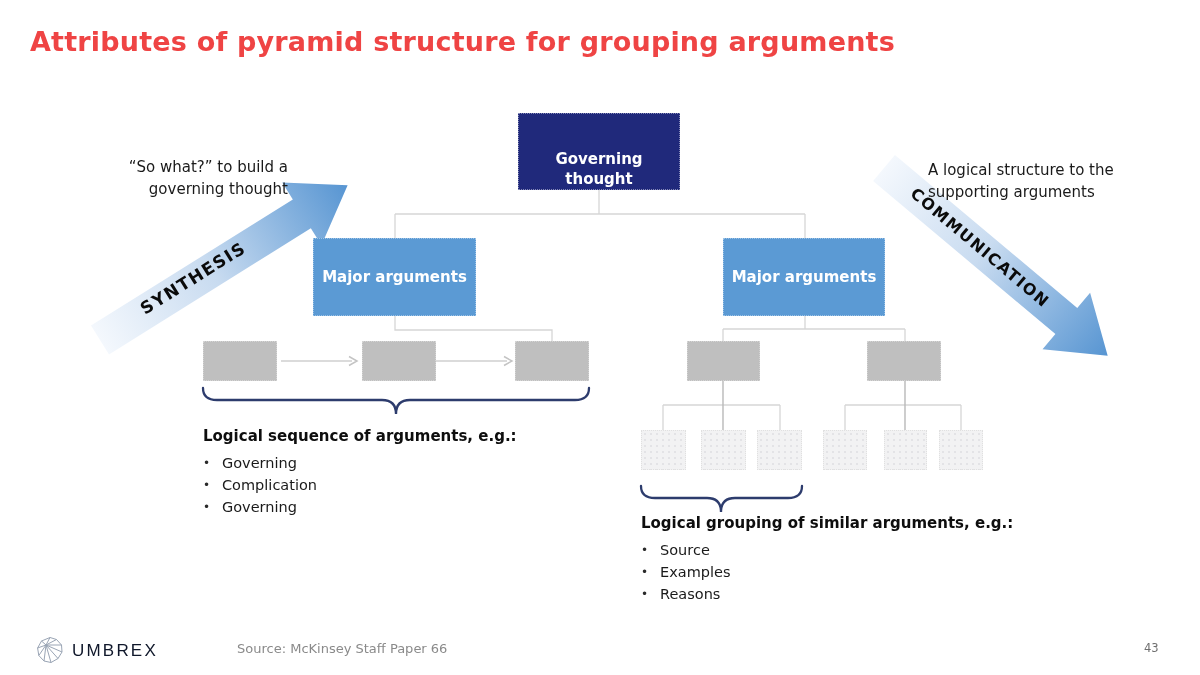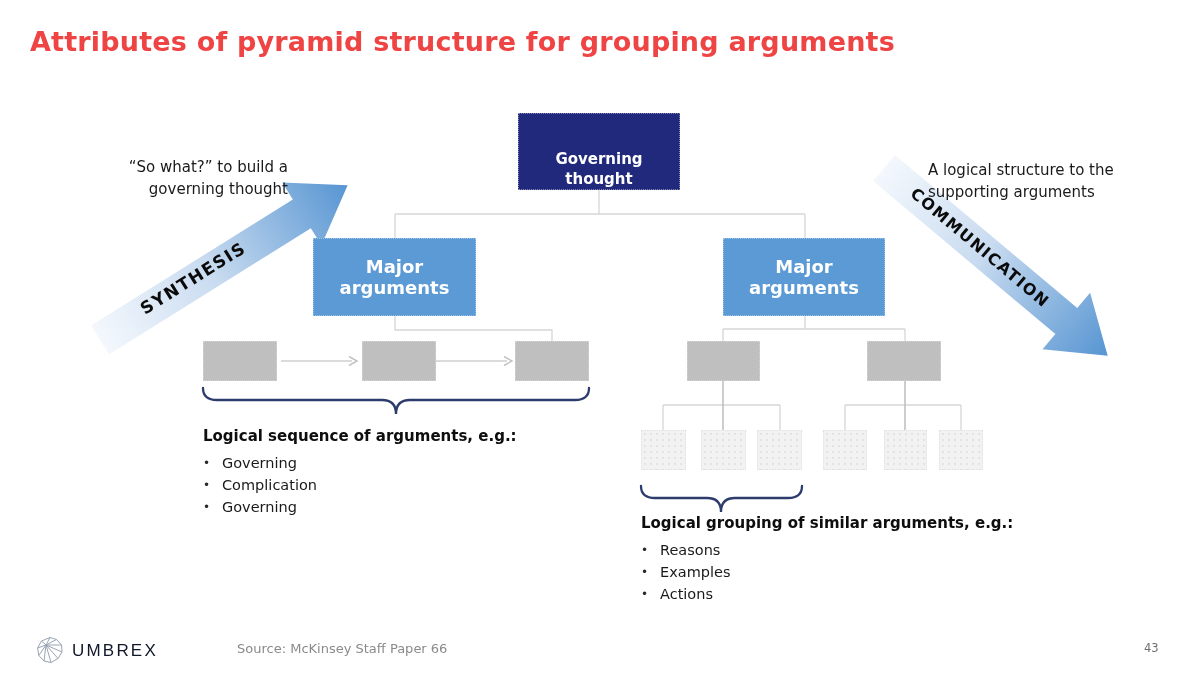--- a/index.html
+++ b/index.html
@@ -9,21 +9,21 @@
   }
   .title{
     position:absolute;left:30px;top:26px;font-size:27px;font-weight:bold;
     color:#ef4444;letter-spacing:.2px;
   }
   .overlay{position:absolute;left:0;top:0;pointer-events:none;}
   .box{position:absolute;display:flex;align-items:center;justify-content:center;
        text-align:center;box-sizing:border-box;}
   .navy{background:#20297b;color:#fff;font-weight:bold;font-size:15px;
         border:1px dotted rgba(255,255,255,.45);}
-  .blue{background:#5b9ad4;color:#fff;font-weight:bold;font-size:18px;
+  .blue{background:#5b9ad4;color:#fff;font-weight:bold;font-size:15px;
         border:1px dotted rgba(255,255,255,.4);}
   .graybox{background:#bfbfbf;border:1px dotted #d4d4d4;}
   .lightbox{background:#f2f2f3;border:1px dotted #e0e0e0;
             background-image:radial-gradient(#e3e3e6 .8px,transparent .8px);
             background-size:6px 6px;}
   .navy .wrapspan{display:block;width:100px;line-height:1.35;}
   .annot{position:absolute;font-size:15px;line-height:1.45;color:#1a1a1a;}
   .arrowlabel{position:absolute;font-weight:bold;color:#0a0a0a;text-align:center;
               white-space:nowrap;}
   .syn{left:93px;top:268px;width:200px;font-size:17px;letter-spacing:1.5px;
@@ -139,29 +139,29 @@
           <span>Governing</span>
         </li>
     </ul>
   </div>
 
   <div class="note" style="left:641px;top:514px;width:430px;">
     <p class="head">Logical grouping of similar arguments, e.g.:</p>
     <ul>
       <li>
           <span class="dot">•</span>
-          <span>Reasons</span>
+          <span>Source</span>
         </li>
       <li>
           <span class="dot">•</span>
           <span>Examples</span>
         </li>
       <li>
           <span class="dot">•</span>
-          <span>Actions</span>
+          <span>Reasons</span>
         </li>
     </ul>
   </div>
 
   <div class="footer-brand">
     <svg width="28" height="28" viewBox="0 0 28 28">
       <g fill="none" stroke="#9aa5b5" stroke-width="1">
         <polygon points="14,1.5 20.5,3.5 25.5,9 26,16 22,22.5 15,26.5 8,25 2.8,19.5 1.6,12 5.5,5"></polygon>
         <path d="M10,9 L14,1.5 M10,9 L20.5,3.5 M10,9 L25.5,9 M10,9 L26,16 M10,9 L22,22.5 M10,9 L15,26.5 M10,9 L8,25 M10,9 L2.8,19.5 M10,9 L1.6,12 M10,9 L5.5,5"></path>
       </g>

